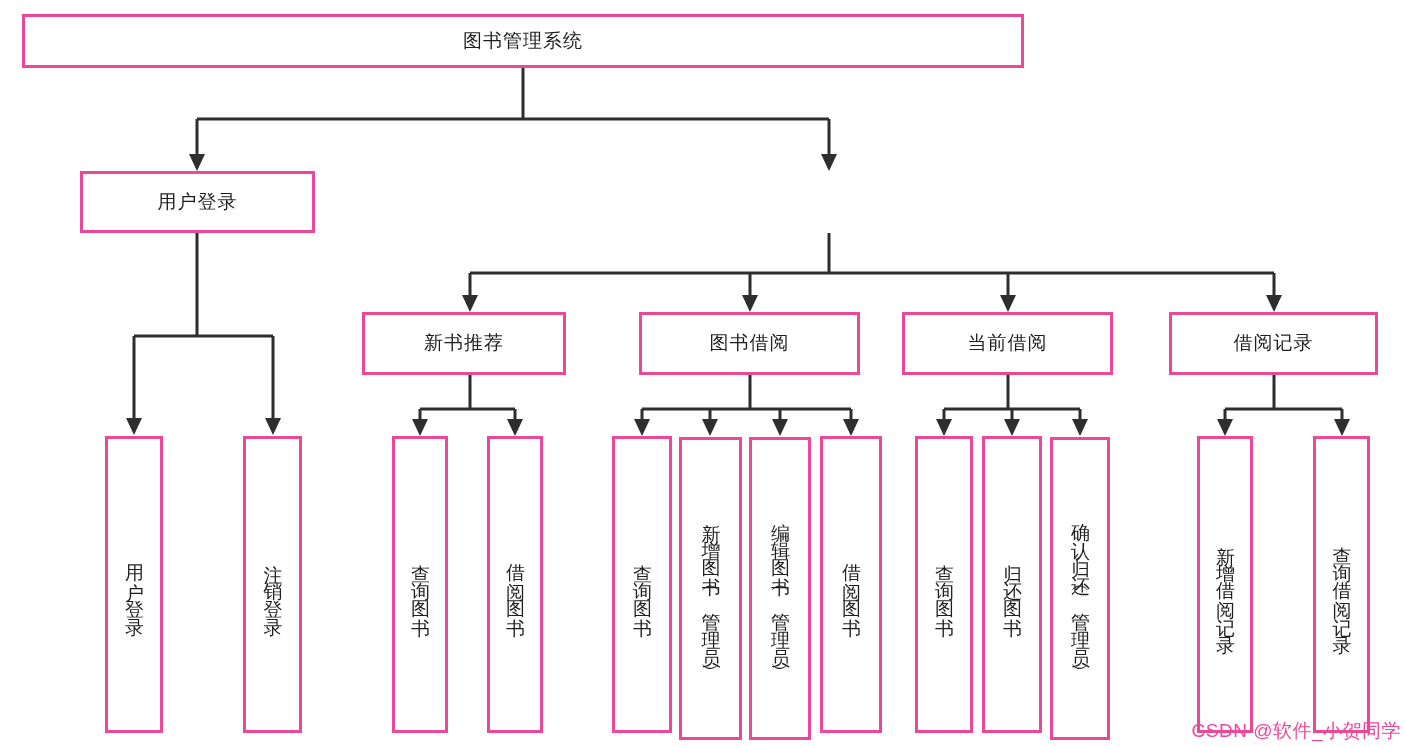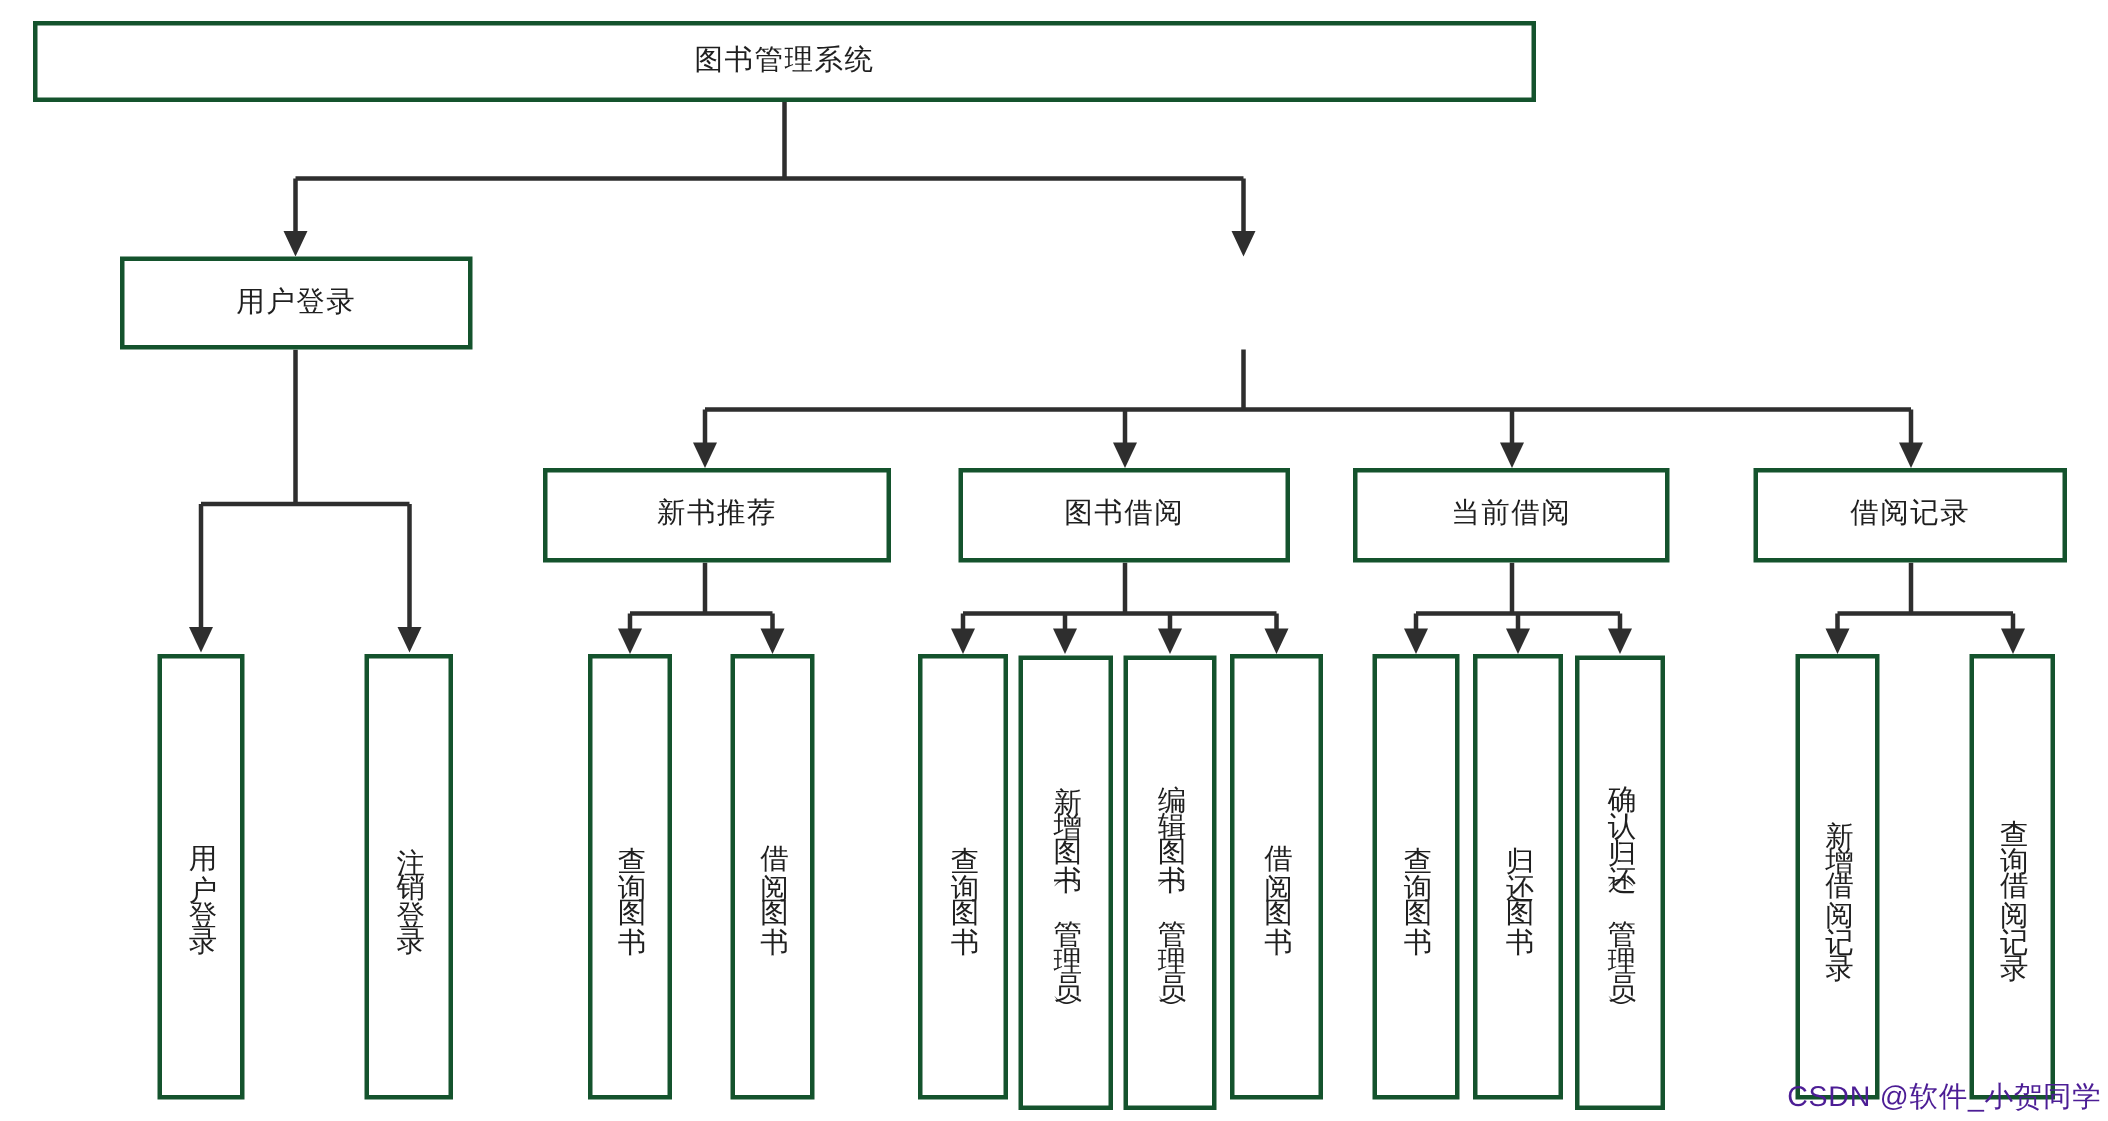--- a/index.html
+++ b/index.html
@@ -14,42 +14,42 @@
   }
   .connectors {
     position: absolute;
     left: 0; top: 0;
     width: 1405px; height: 747px;
     pointer-events: none;
   }
   .node {
     position: absolute;
     background: #ffffff;
-    border: 3px solid #14532d;
+    border: 3px solid #ec4899;
     display: flex;
     align-items: center;
     justify-content: center;
     color: #1f1f1f;
     font-size: 19px;
     letter-spacing: 1px;
     line-height: 1.2;
     white-space: nowrap;
   }
   .v-node {
     writing-mode: vertical-lr;
     text-orientation: mixed;
     letter-spacing: 18px;
     white-space: normal;
   }
   .watermark {
     position: absolute;
     right: 4px;
     bottom: 3px;
     font-size: 19px;
-    color: #4c1d95;
+    color: #ec4899;
     letter-spacing: 0.5px;
   }
 </style>
 </head>
 <body>
 
 <div class="canvas">
 
   <svg class="connectors" viewBox="0 0 1405 747" aria-hidden="true">
     <path fill="none" stroke="#2e2e2e" stroke-width="3" d="
@@ -80,21 +80,21 @@
       <polygon points="1072,419 1088,419 1080,436"></polygon>
       <polygon points="1217,419 1233,419 1225,436"></polygon>
       <polygon points="1334,419 1350,419 1342,436"></polygon>
     </g>
   </svg>
 
   <div class="node" style="left:22px; top:14px; width:1002px; height:54px;">图书管理系统</div>
 
   <div class="node" style="left:80px; top:171px; width:235px; height:62px;">用户登录</div>
 
-  <div class="node" style="left:362px; top:312px; width:232px; height:63px;">新书推荐</div>
+  <div class="node" style="left:362px; top:312px; width:204px; height:63px;">新书推荐</div>
   <div class="node" style="left:902px; top:312px; width:211px; height:63px;">当前借阅</div>
   <div class="node" style="left:639px; top:312px; width:221px; height:63px;">图书借阅</div>
   <div class="node" style="left:1169px; top:312px; width:209px; height:63px;">借阅记录</div>
 
   <div class="node v-node" style="left:105px; top:436px; width:58px; height:297px;">用户登录</div>
   <div class="node v-node" style="left:243px; top:436px; width:59px; height:297px;">注销登录</div>
 
   <div class="node v-node" style="left:392px; top:436px; width:56px; height:297px;">查询图书</div>
   <div class="node v-node" style="left:487px; top:436px; width:56px; height:297px;">借阅图书</div>
 

